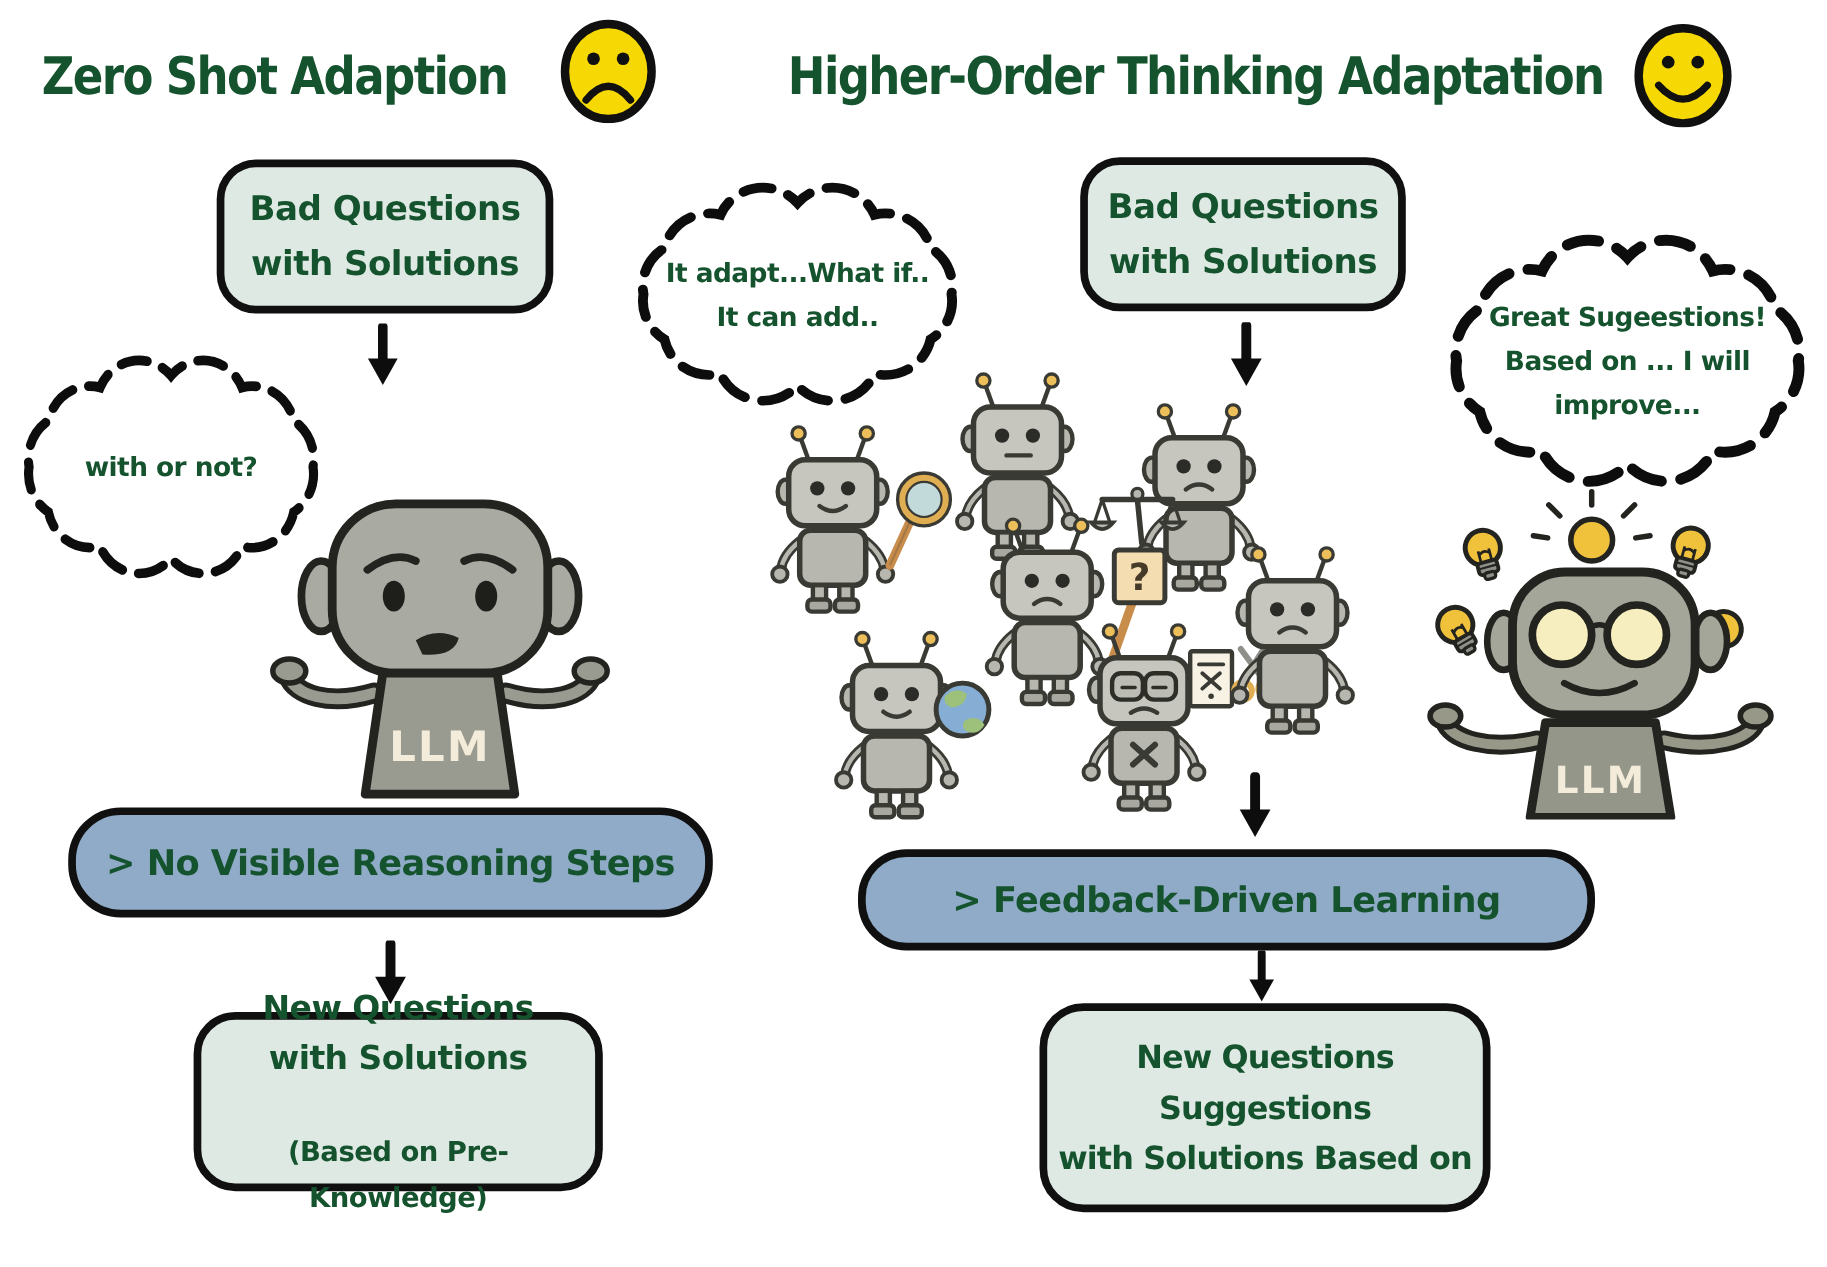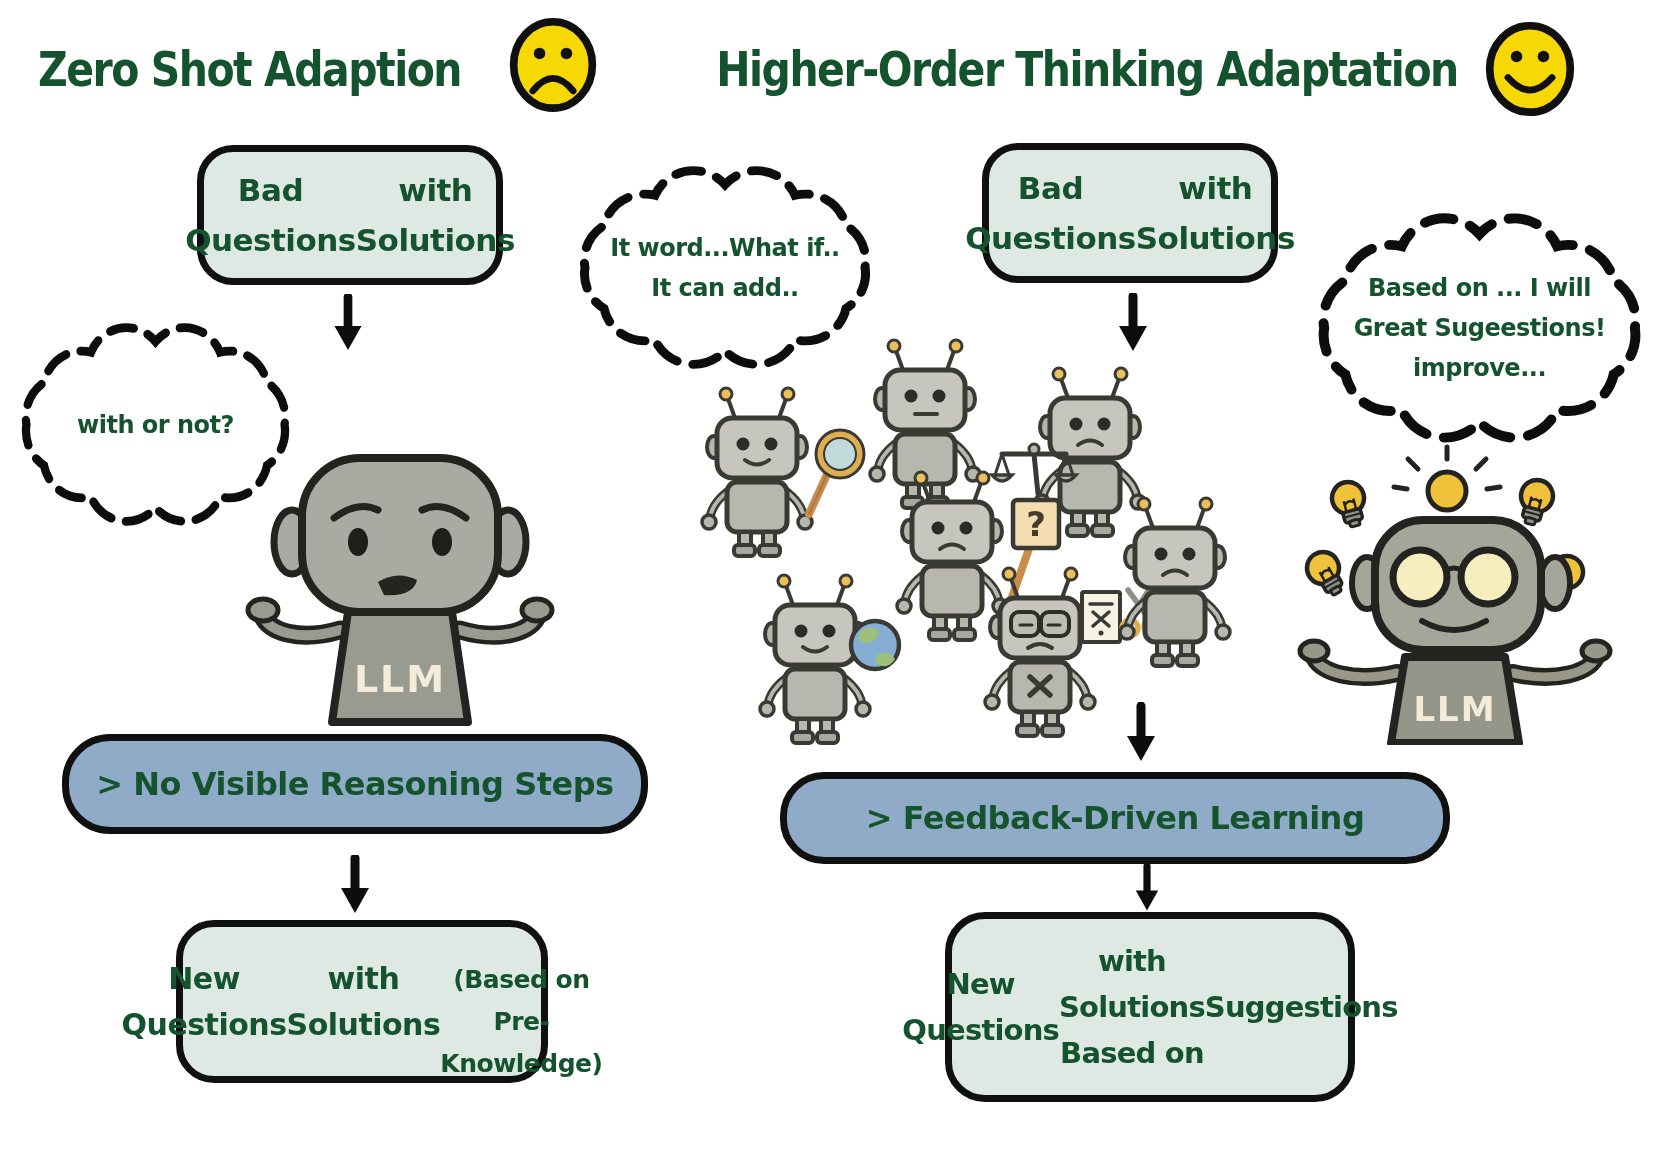--- a/index.html
+++ b/index.html
@@ -2,21 +2,21 @@
 <html><head>
 <meta charset="utf-8">
 <style>
   html,body{margin:0;padding:0;background:#fff;}
   .canvas{position:relative;width:1661px;height:1152px;background:#fff;overflow:hidden;
           font-family:"DejaVu Sans","Liberation Sans",sans-serif;color:#14532d;}
   .abs{position:absolute;}
   .title{font-weight:bold;font-size:41px;letter-spacing:-1.5px;white-space:nowrap;
          transform:scaleY(1.15);transform-origin:top left;}
   .title.centered{text-align:center;}
-  .box{position:absolute;display:flex;flex-direction:row;justify-content:center;align-items:center;
+  .box{position:absolute;display:flex;flex-direction:column;justify-content:center;align-items:center;
        text-align:center;font-weight:bold;border:7px solid #101010;box-sizing:border-box;}
   .mint{background:#dfe9e3;border-radius:36px;}
   .blue{background:#8fabc7;border-radius:48px;}
   .box .l-big{font-size:31px;line-height:50px;letter-spacing:-0.5px;}
   .box .l-med{font-size:30px;line-height:46px;letter-spacing:-0.5px;}
   .box .l-sm{font-size:25px;line-height:42px;letter-spacing:-0.5px;margin-top:40px;}
   .box .l-blue{font-size:32px;letter-spacing:-0.5px;}
   .bubble{position:absolute;}
   .bubble svg{position:absolute;left:0;top:0;width:100%;height:100%;}
   .bubble .btxt{position:absolute;left:8%;right:8%;top:0;bottom:0;display:flex;flex-direction:column;
@@ -104,21 +104,21 @@
   </div>
 
   <div class="bubble" style="left:565px;top:165px;width:320px;height:205px;">
     <svg viewBox="0 0 320 210" preserveAspectRatio="none">
       <path d="M300,105 A42,42 0 0 1 281,147 A42,42 0 0 1 230,179 A42,42 0 0 1 160,190
                A42,42 0 0 1 90,179 A42,42 0 0 1 39,147 A42,42 0 0 1 20,105 A42,42 0 0 1 39,62
                A42,42 0 0 1 90,31 A42,42 0 0 1 160,20 A42,42 0 0 1 230,31 A42,42 0 0 1 281,62
                A42,42 0 0 1 300,105 Z" fill="#ffffff" stroke="#0d0d0d" stroke-width="9" stroke-dasharray="26 16" stroke-linecap="round"></path>
     </svg>
     <div class="btxt">
-      <div>It word...What if..</div>
+      <div>It adapt...What if..</div>
       <div>It can add..</div>
     </div>
   </div>
 
   <div class="box mint" style="left:982px;top:143px;width:296px;height:140px;">
     <div class="l-big">Bad Questions</div>
     <div class="l-big">with Solutions</div>
   </div>
 
   <svg class="arrow" style="left:1113px;top:293px;" width="40" height="60" viewBox="0 0 40 60">
@@ -127,22 +127,22 @@
   </svg>
 
   <div class="bubble" style="left:1302px;top:212px;width:355px;height:232px;">
     <svg viewBox="0 0 320 210" preserveAspectRatio="none">
       <path d="M300,105 A42,42 0 0 1 281,147 A42,42 0 0 1 230,179 A42,42 0 0 1 160,190
                A42,42 0 0 1 90,179 A42,42 0 0 1 39,147 A42,42 0 0 1 20,105 A42,42 0 0 1 39,62
                A42,42 0 0 1 90,31 A42,42 0 0 1 160,20 A42,42 0 0 1 230,31 A42,42 0 0 1 281,62
                A42,42 0 0 1 300,105 Z" fill="#ffffff" stroke="#0d0d0d" stroke-width="9" stroke-dasharray="26 16" stroke-linecap="round"></path>
     </svg>
     <div class="btxt">
+      <div>Great Sugeestions!</div>
       <div>Based on ... I will</div>
-      <div>Great Sugeestions!</div>
       <div>improve...</div>
     </div>
   </div>
 
   <svg class="abs" style="left:660px;top:325px;" width="580" height="460" viewBox="0 0 580 460">
     <defs>
       <g id="bot">
         <path d="M38,36 L30,14" stroke="#3a3a34" stroke-width="4"></path>
         <path d="M82,36 L90,14" stroke="#3a3a34" stroke-width="4"></path>
         <circle cx="29" cy="12" r="6" fill="#edbf5a" stroke="#3a3a34" stroke-width="3"></circle>
@@ -294,17 +294,17 @@
     <div class="l-blue">&gt; Feedback-Driven Learning</div>
   </div>
 
   <svg class="arrow" style="left:1128px;top:864px;" width="38" height="48" viewBox="0 0 40 60">
     <path d="M20,3 L20,36" stroke="#0d0d0d" stroke-width="9" stroke-linecap="round"></path>
     <path d="M6,33 L34,33 L20,58 Z" fill="#0d0d0d"></path>
   </svg>
 
   <div class="box mint" style="left:945px;top:912px;width:410px;height:190px;border-radius:40px;">
     <div class="l-med" style="font-size:29px;letter-spacing:-0.8px;">New Questions</div>
+    <div class="l-med" style="font-size:29px;letter-spacing:-0.8px;">Suggestions</div>
     <div class="l-med" style="font-size:29px;letter-spacing:-0.8px;">with Solutions Based on</div>
-    <div class="l-med" style="font-size:29px;letter-spacing:-0.8px;">Suggestions</div>
   </div>
 
 </div>
 
 </body></html>

